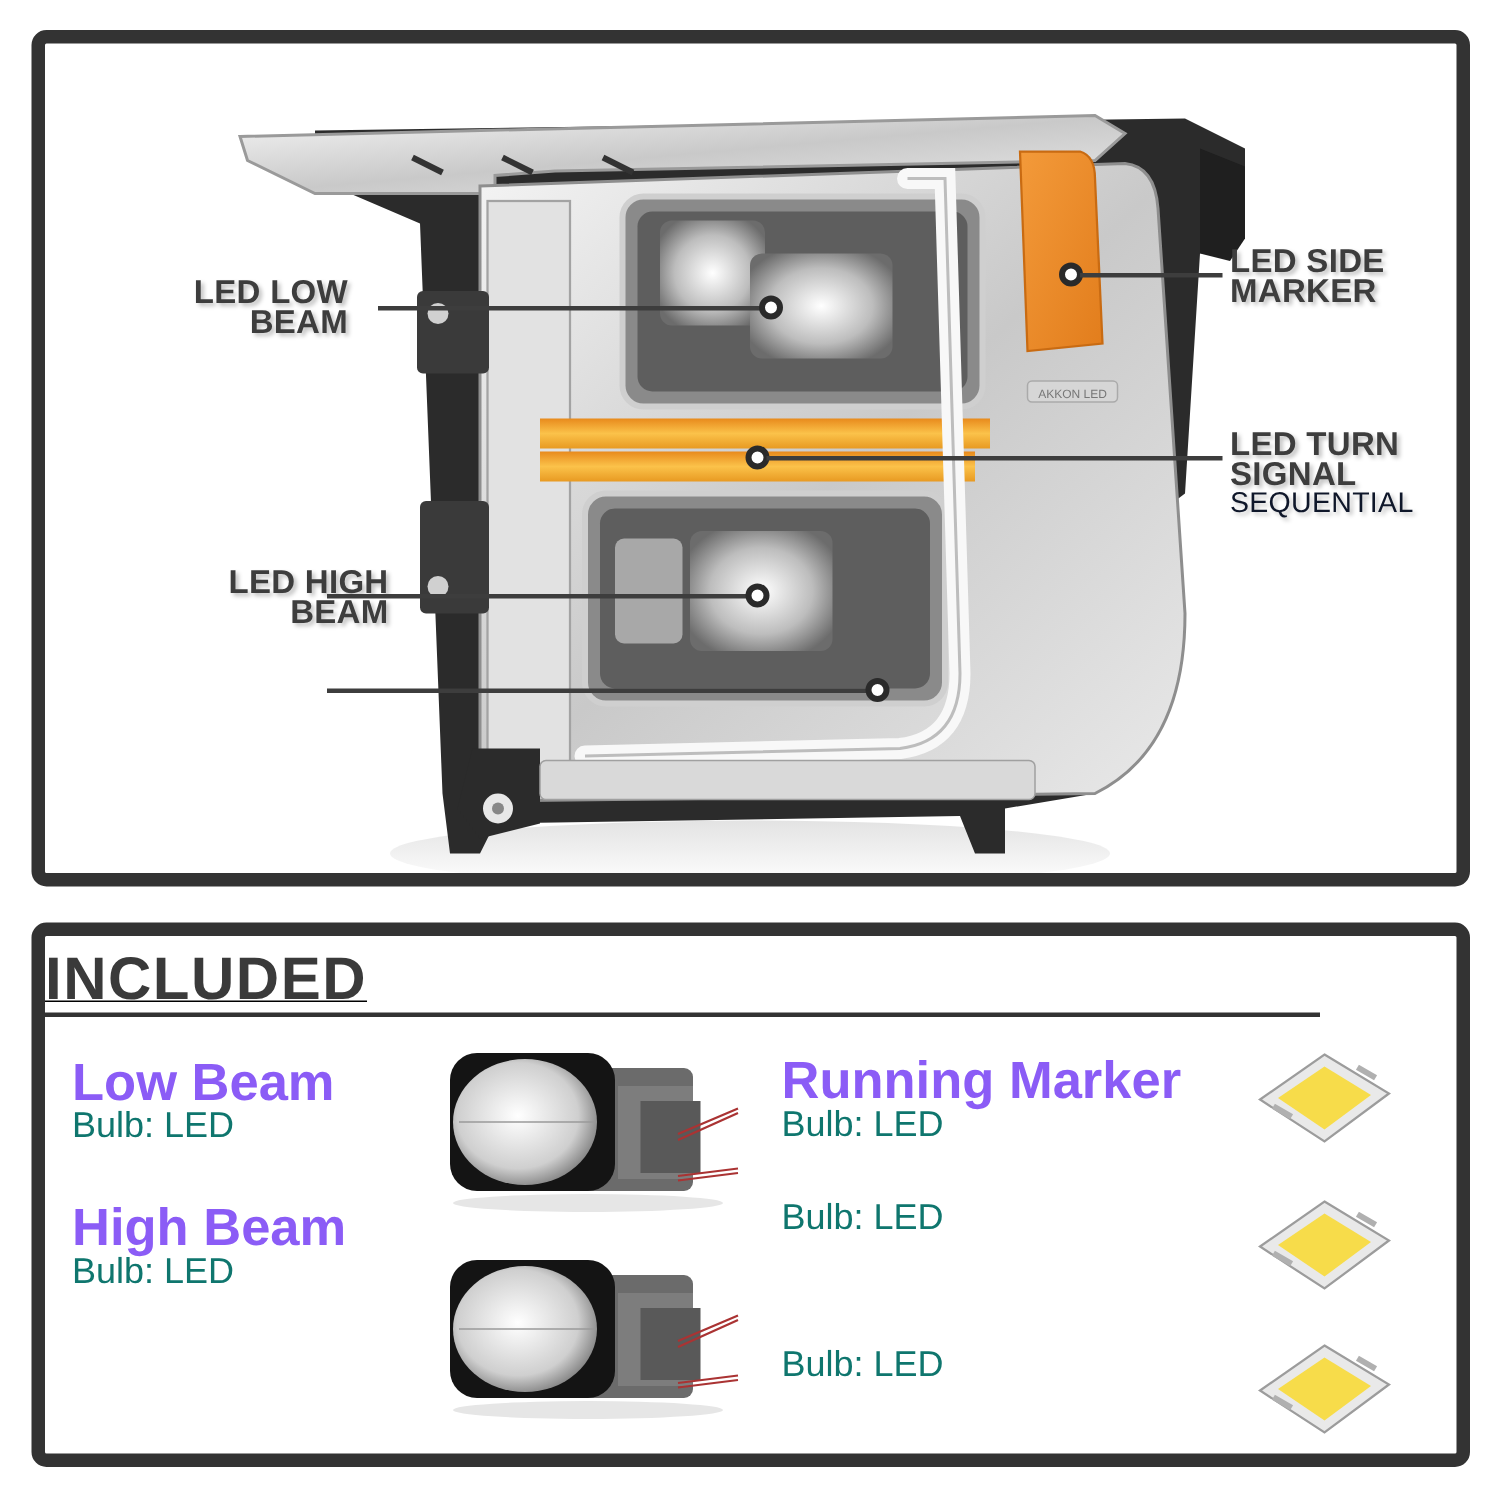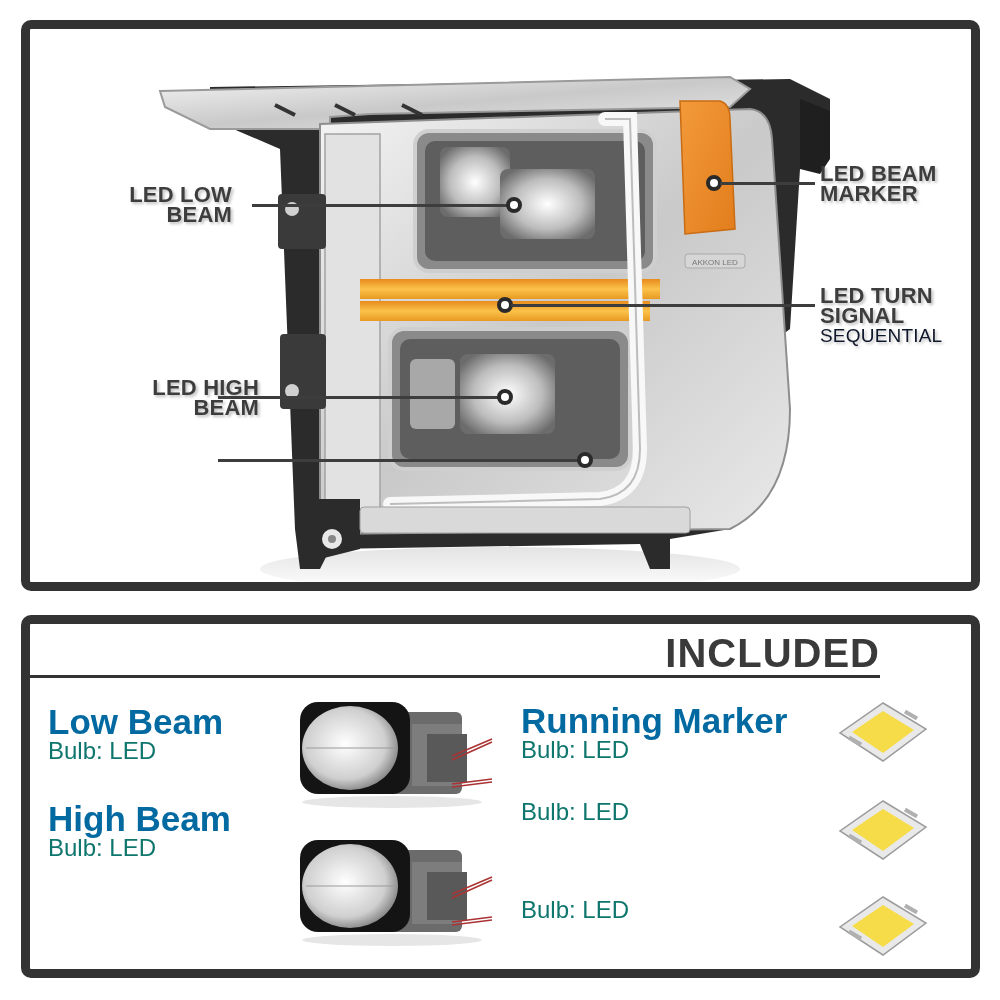--- a/index.html
+++ b/index.html
@@ -46,31 +46,32 @@
     width: 16px; height: 16px;
     border-radius: 50%;
     background: #ffffff;
     border: 4px solid #2a2a2a;
   }
 
   
   .inc-header {
     position: absolute; left: 0; top: 0; width: 850px; height: 54px;
     border-bottom: 3px solid #333333;
-    text-align: right;
+    text-align: left;
+    text-decoration: underline;
   }
   .inc-title {
     font-weight: bold; font-size: 40px; line-height: 58px;
     color: #3a3a3a; letter-spacing: 1px;
   }
   .feature { position: absolute; }
   .feature-name {
     display: block;
     font-weight: bold; font-size: 35px; line-height: 36px;
-    color: #0369a1; white-space: nowrap;
+    color: #8b5cf6; white-space: nowrap;
   }
   .feature-bulb {
     display: block;
     font-size: 24px; line-height: 22px; color: #0f766e; white-space: nowrap;
   }
   .projector { position: absolute; width: 205px; height: 115px; }
   .chip { position: absolute; width: 90px; height: 62px; }
 </style>
 </head>
 <body>
@@ -166,21 +167,21 @@
   </div>
   <div class="leader" style="left:188px; top:367px; width:285px;"></div>
   <div class="dot" style="left:467px; top:360px;"></div>
 
   <div class="leader" style="left:188px; top:430px; width:365px;"></div>
   <div class="dot" style="left:547px; top:423px;"></div>
 
   <div class="dot" style="left:676px; top:146px;"></div>
   <div class="leader" style="left:690px; top:153px; width:95px;"></div>
   <div class="callout-label" style="left:790px; top:135px; width:140px;">
-    <span>LED BEAM</span><br>
+    <span>LED SIDE</span><br>
     <span>MARKER</span>
   </div>
 
   <div class="dot" style="left:467px; top:268px;"></div>
   <div class="leader" style="left:481px; top:275px; width:304px;"></div>
   <div class="callout-label" style="left:790px; top:257px; width:150px;">
     <span>LED TURN</span><br>
     <span>SIGNAL</span>
     <span class="callout-sub">SEQUENTIAL</span>
   </div>

